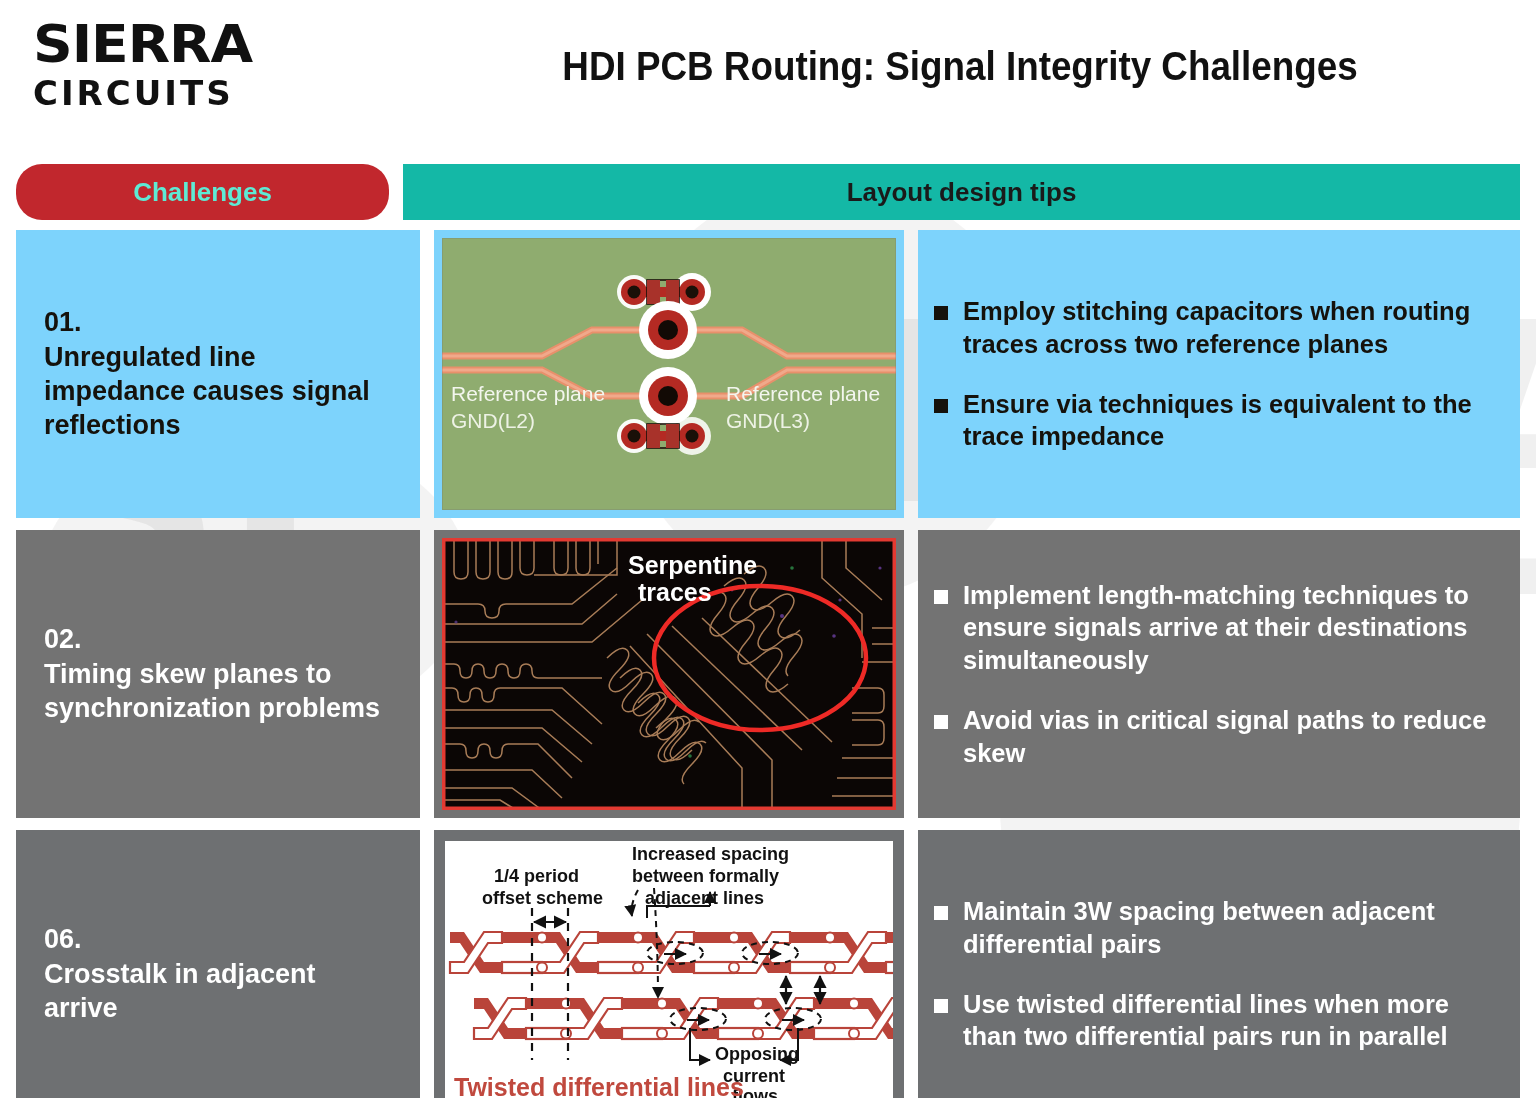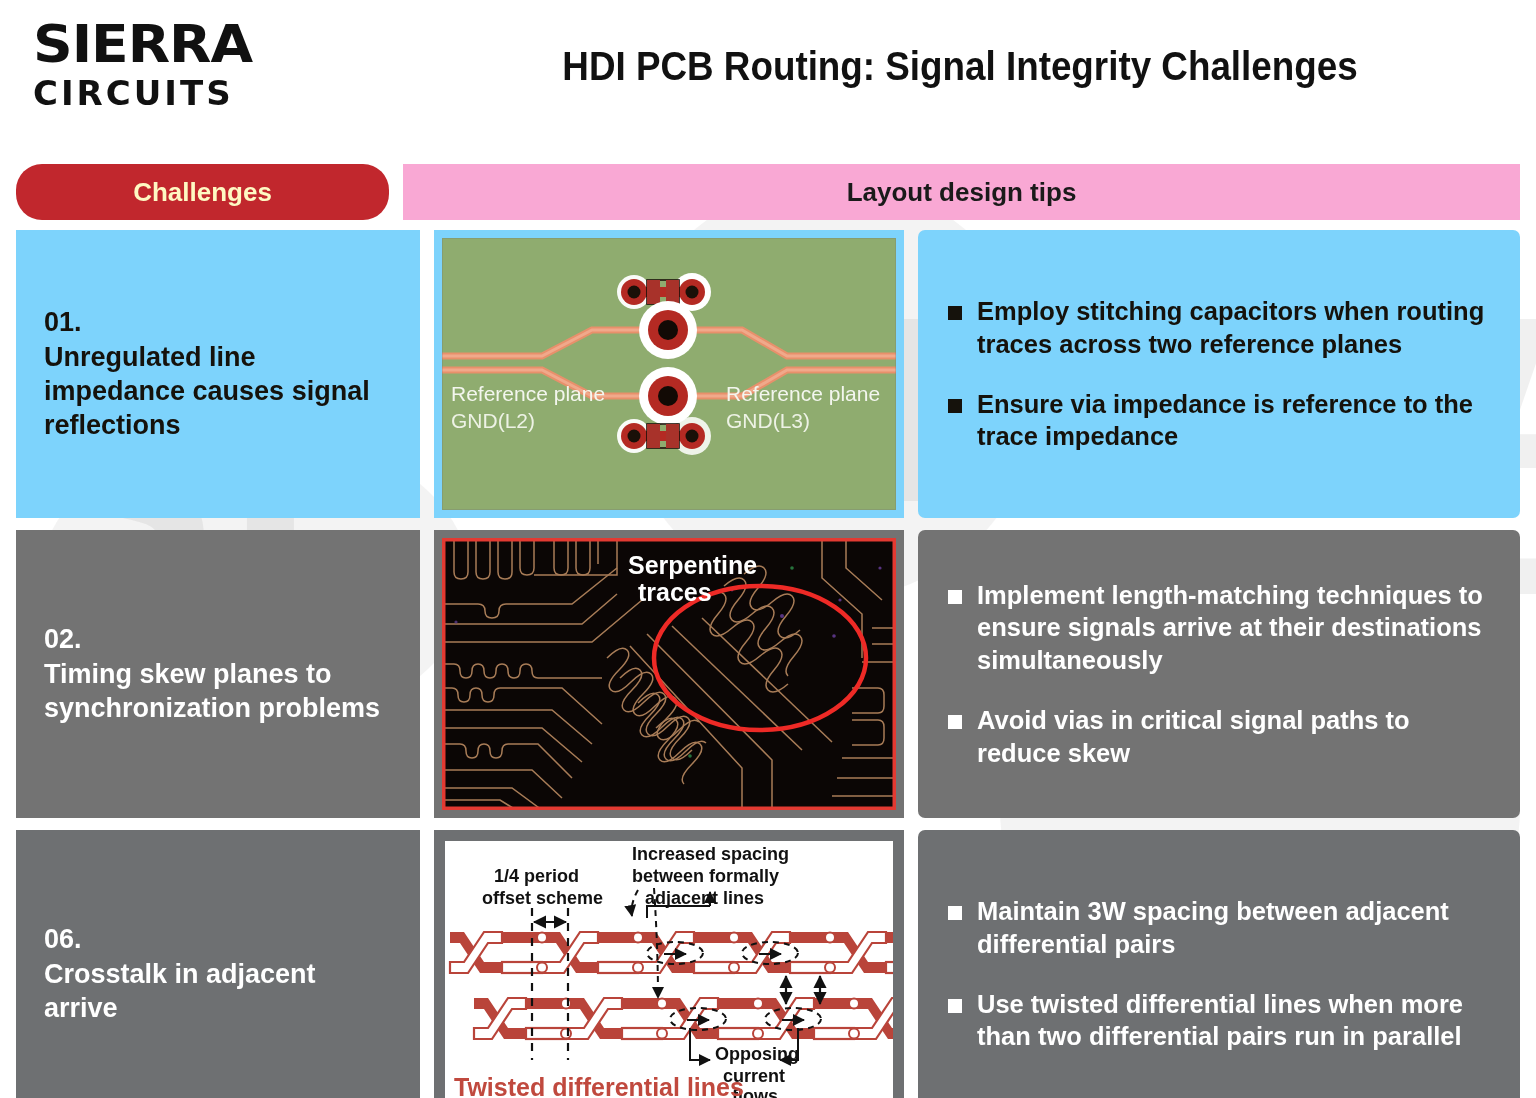--- a/index.html
+++ b/index.html
@@ -56,27 +56,27 @@
     letter-spacing: 0px;
   }
 
   
   .grid { position: relative; z-index: 2; padding: 0 16px; }
   .hdr-row { display: flex; gap: 14px; height: 56px; margin-bottom: 10px; }
   .hdr-cell {
     display: flex; align-items: center; justify-content: center;
     font-weight: 700; font-size: 26px;
   }
-  .hdr-challenges { width: 373px; background: #C1272D; color: #fef9c3; border-radius: 26px; }
-  .hdr-tips { flex: 1; background: #f9a8d4; color: #1a1a1a; }
+  .hdr-challenges { width: 373px; background: #C1272D; color: #5eead4; border-radius: 26px; }
+  .hdr-tips { flex: 1; background: #14b8a6; color: #1a1a1a; }
 
   .row { display: flex; gap: 14px; margin-bottom: 12px; height: 288px; }
   .cell-left { width: 404px; position: relative; padding: 30px 28px; display: flex; align-items: center; }
   .cell-mid  { width: 470px; position: relative; padding: 8px; }
-  .cell-right{ flex: 1; position: relative; padding: 34px 30px; display: flex; flex-direction: column; justify-content: center; border-radius: 7px; }
+  .cell-right{ flex: 1; position: relative; padding: 34px 16px; display: flex; flex-direction: column; justify-content: center; }
 
   .c-amber { background: #7dd3fc; }
   .c-red   { background: #737373; }
   .c-gray  { background: #6E7072; }
 
   .chal-num  { font-size: 27px; font-weight: 700; line-height: 1.25; }
   .chal-text { font-size: 27px; font-weight: 700; line-height: 1.26; }
   .t-dark { color: #15120c; }
   .t-light{ color: #ffffff; }
 
@@ -197,21 +197,21 @@
       </div>
 
       <div class="cell-right c-amber">
         <ul class="tips">
           <li class="tip t-dark">
             <span class="bullet dark"></span>
             <span>Employ stitching capacitors when routing traces across two reference planes</span>
           </li>
           <li class="tip t-dark">
             <span class="bullet dark"></span>
-            <span>Ensure via impedance is reference to the trace impedance</span>
+            <span>Ensure via techniques is equivalent to the trace impedance</span>
           </li>
         </ul>
       </div>
     </div>
 
     <div class="row">
       <div class="cell-left c-red">
         <div>
           <div class="chal-num t-light">02.</div>
           <div class="chal-text t-light">Timing skew planes to synchronization problems</div>

